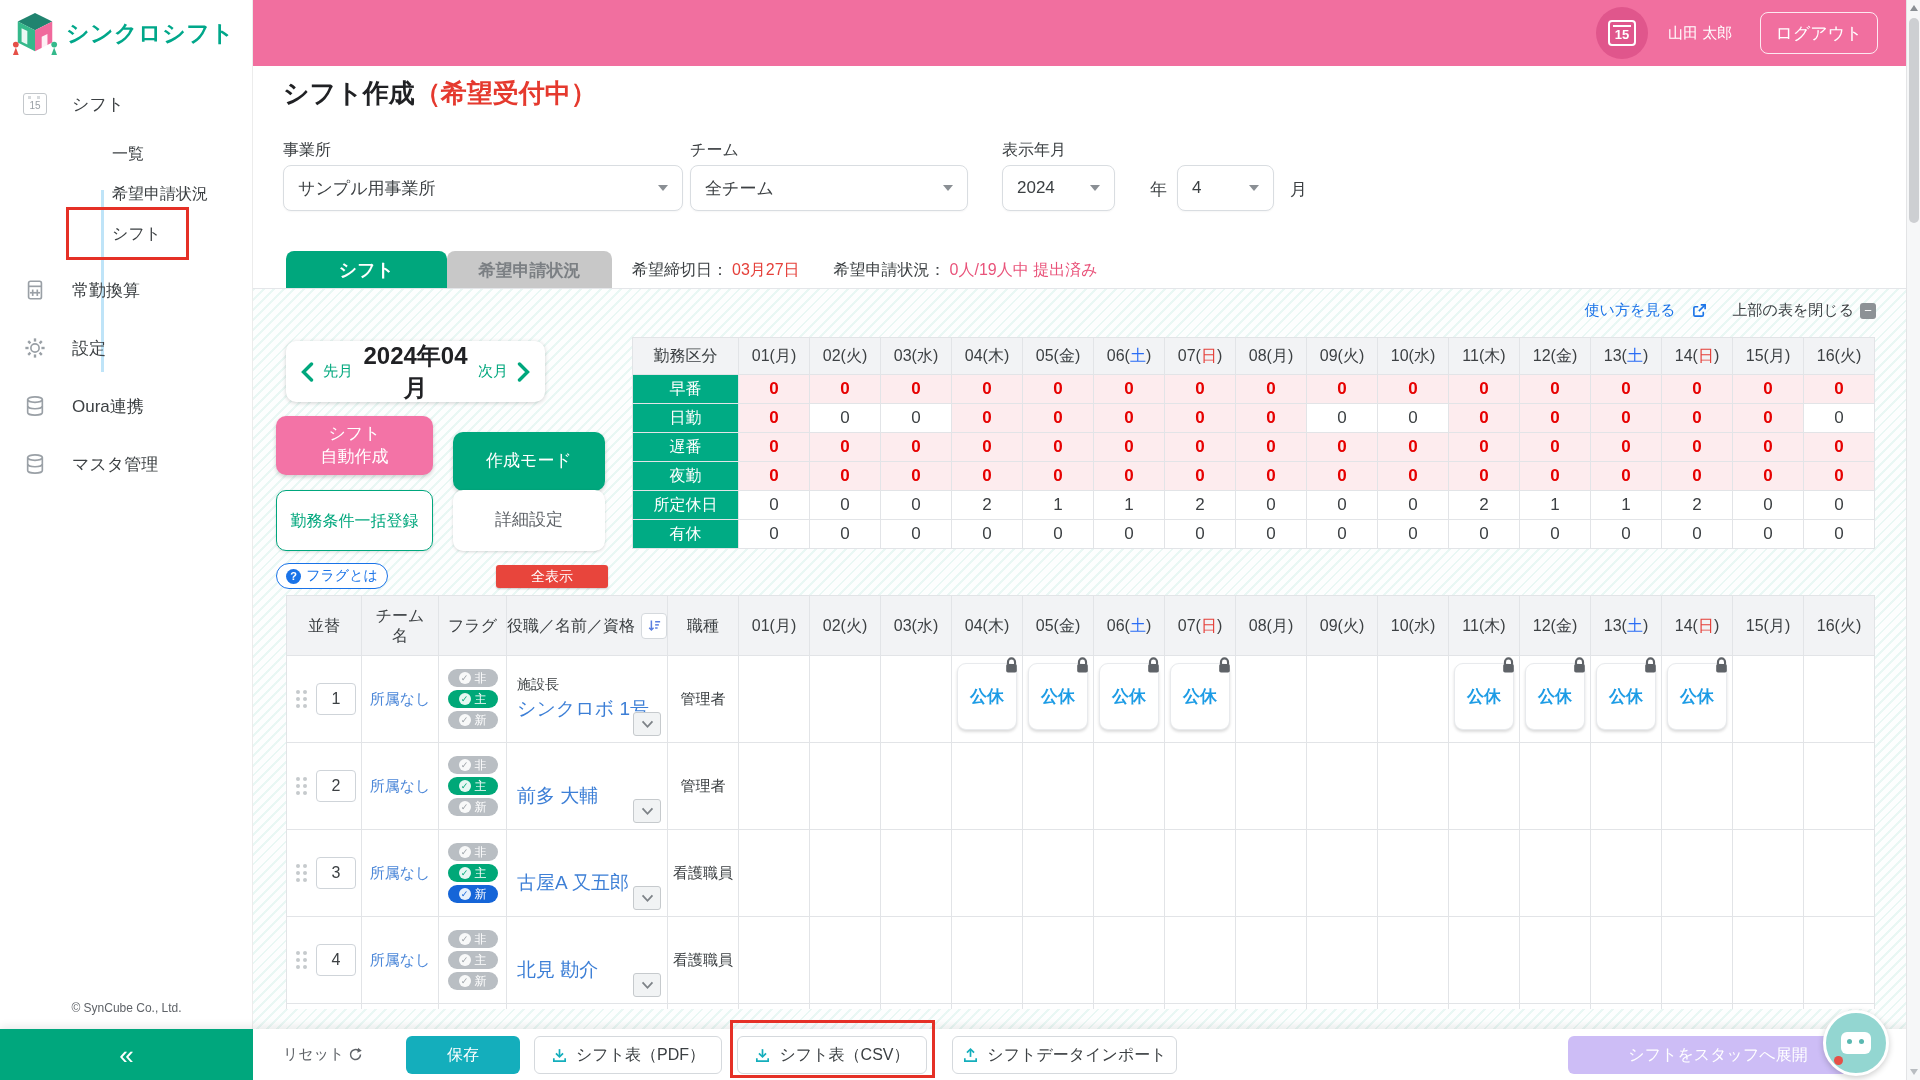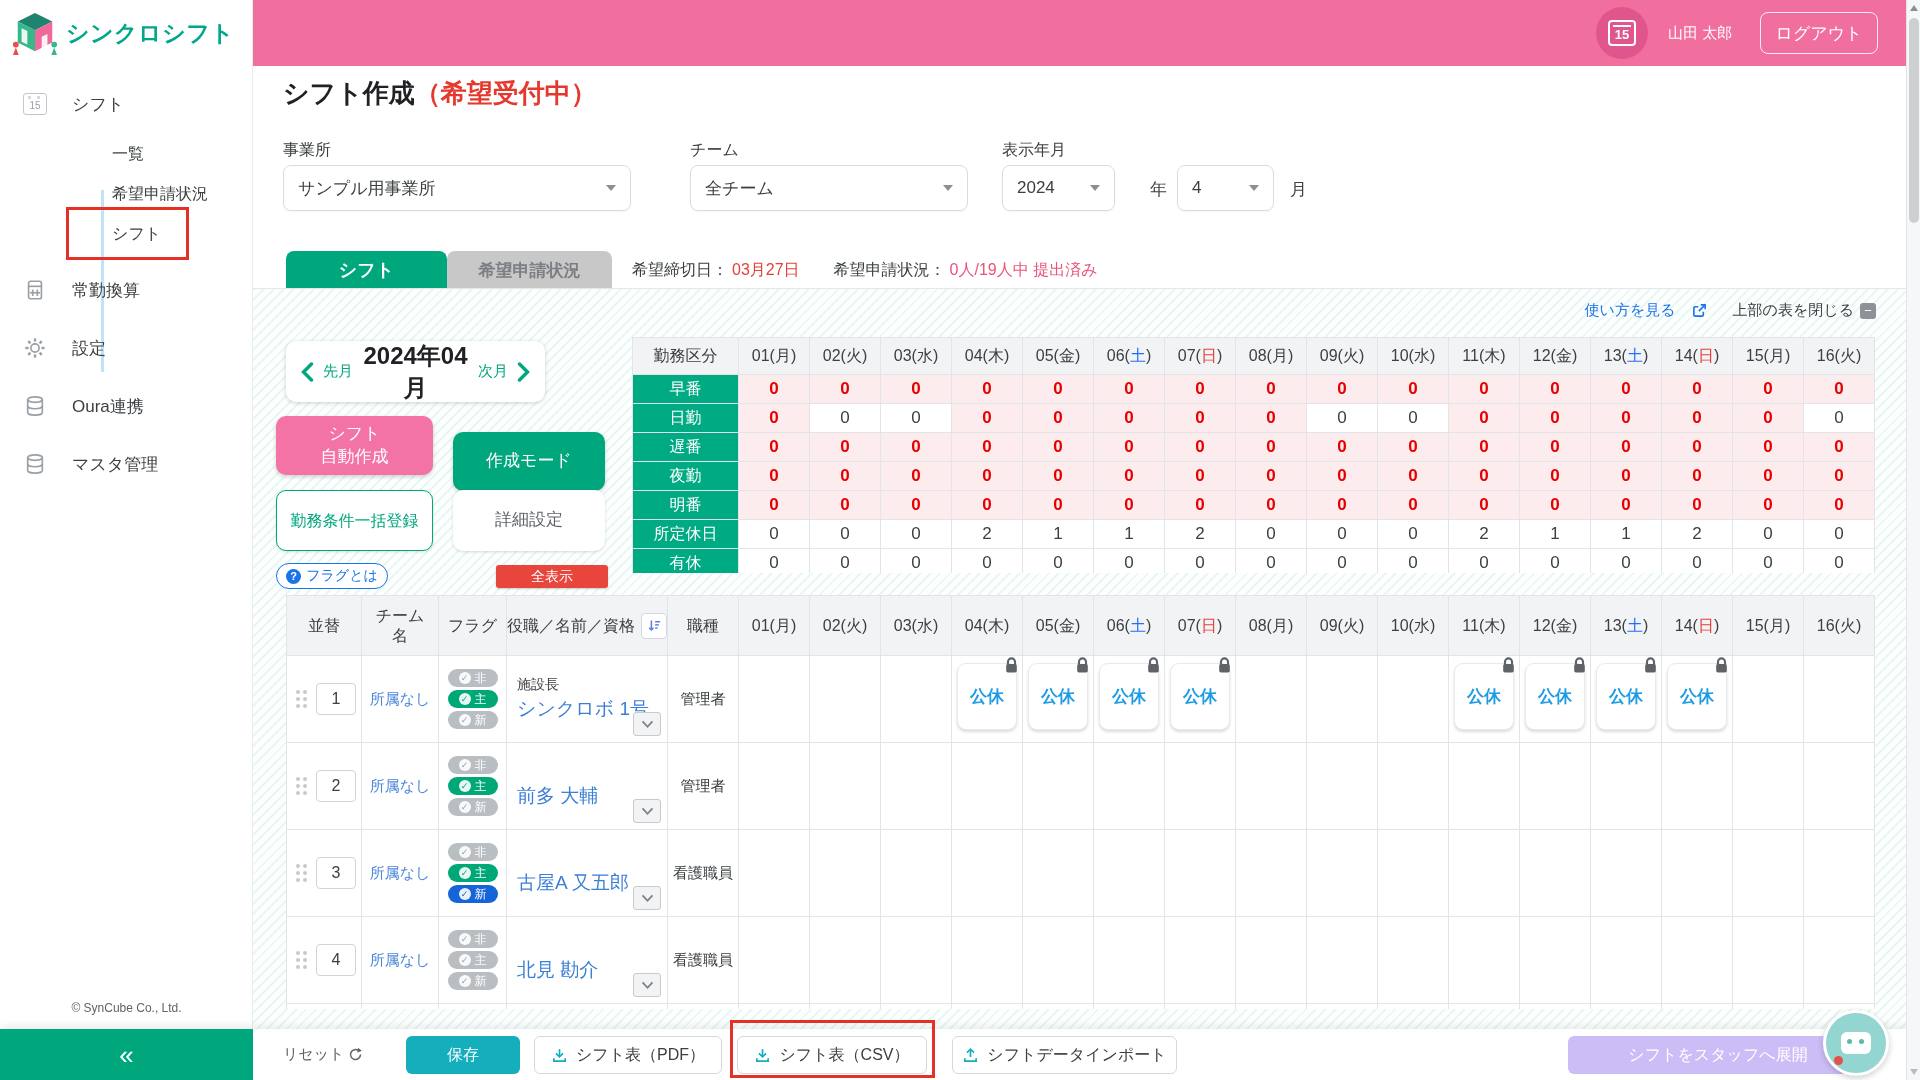--- a/index.html
+++ b/index.html
@@ -230,21 +230,21 @@
           <span>マスタ管理</span>
         </div>
       </div>
     <div class="copyright">© SynCube Co., Ltd.</div>
   </div>
 
   <div class="main">
     <h1 class="page-title"><span>シフト作成</span><span class="status">（希望受付中）</span></h1>
 
     <div class="f-label" style="left:30px;">事業所</div>
-    <div class="select" style="left:30px;width:348px;">
+    <div class="select" style="left:30px;width:400px;">
       <span>サンプル用事業所</span>
       <span class="caret"></span>
     </div>
 
     <div class="f-label" style="left:437px;">チーム</div>
     <div class="select" style="left:437px;width:278px;">
       <span>全チーム</span>
       <span class="caret"></span>
     </div>
 
@@ -410,39 +410,20 @@
                 <td class="cell-a">0</td>
                 <td class="cell-a">0</td>
                 <td class="cell-a">0</td>
                 <td class="cell-a">0</td>
                 <td class="cell-a">0</td>
                 <td class="cell-a">0</td>
                 <td class="cell-a">0</td>
               </tr>
               <tr>
                 <td class="sum-label">夜勤</td>
-                <td class="cell-a">0</td>
-                <td class="cell-a">0</td>
-                <td class="cell-a">0</td>
-                <td class="cell-a">0</td>
-                <td class="cell-a">0</td>
-                <td class="cell-a">0</td>
-                <td class="cell-a">0</td>
-                <td class="cell-a">0</td>
-                <td class="cell-a">0</td>
-                <td class="cell-a">0</td>
-                <td class="cell-a">0</td>
-                <td class="cell-a">0</td>
-                <td class="cell-a">0</td>
-                <td class="cell-a">0</td>
-                <td class="cell-a">0</td>
-                <td class="cell-a">0</td>
-              </tr>
-              <tr>
-                <td class="sum-label">明番</td>
                 <td class="cell-a">0</td>
                 <td class="cell-a">0</td>
                 <td class="cell-a">0</td>
                 <td class="cell-a">0</td>
                 <td class="cell-a">0</td>
                 <td class="cell-a">0</td>
                 <td class="cell-a">0</td>
                 <td class="cell-a">0</td>
                 <td class="cell-a">0</td>
                 <td class="cell-a">0</td>

